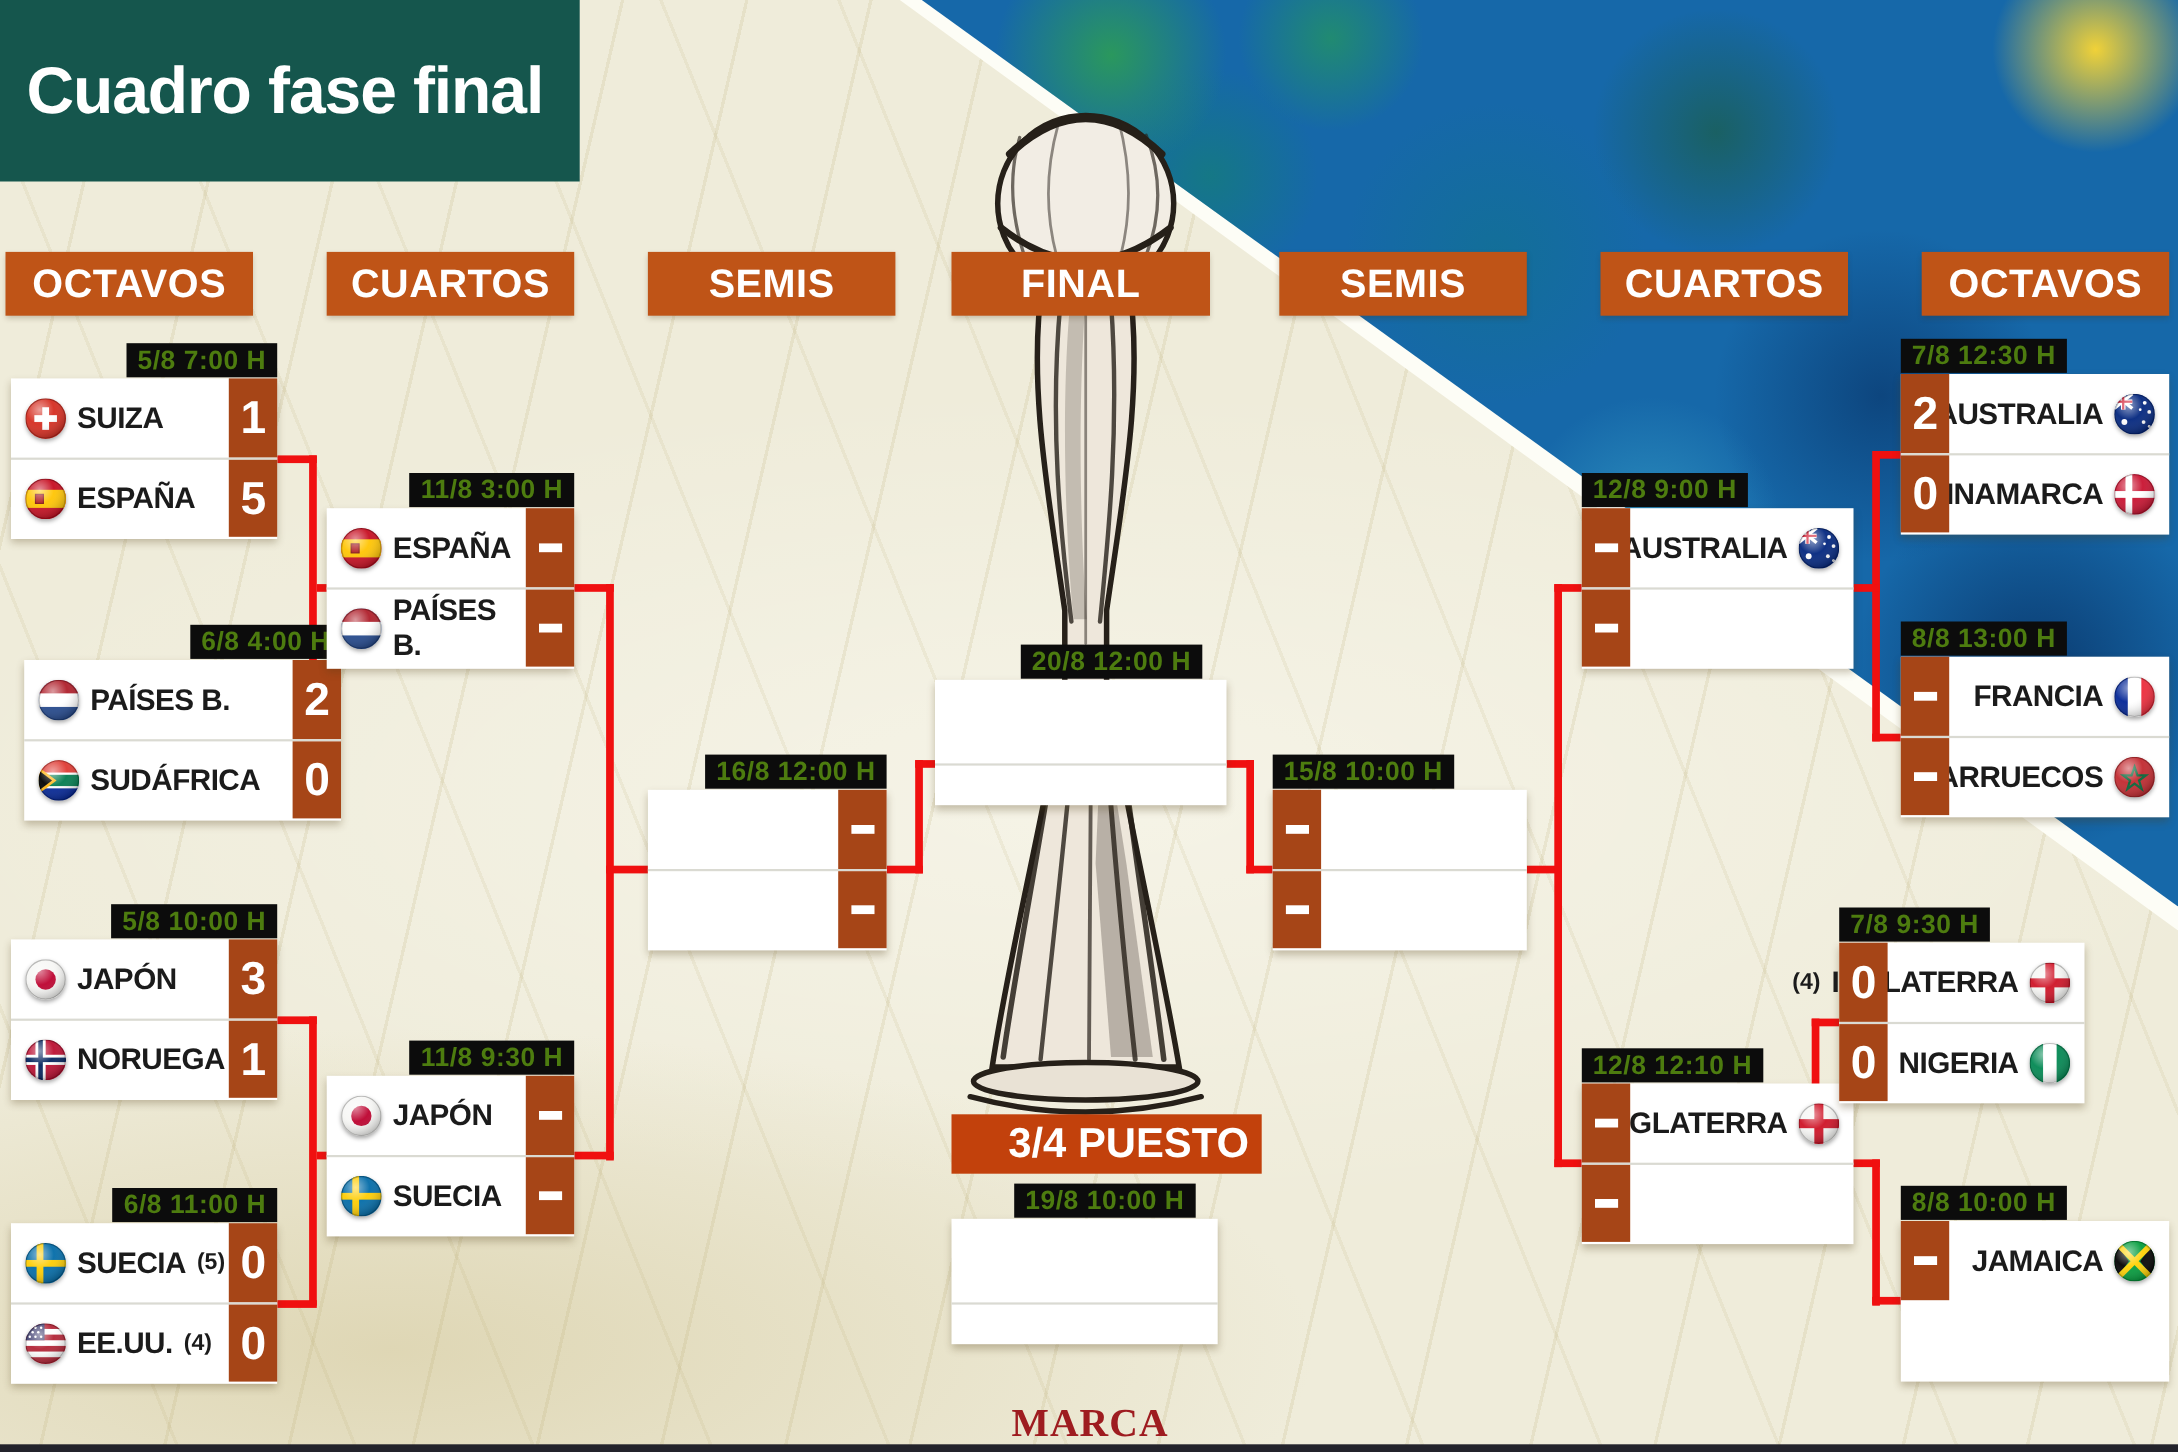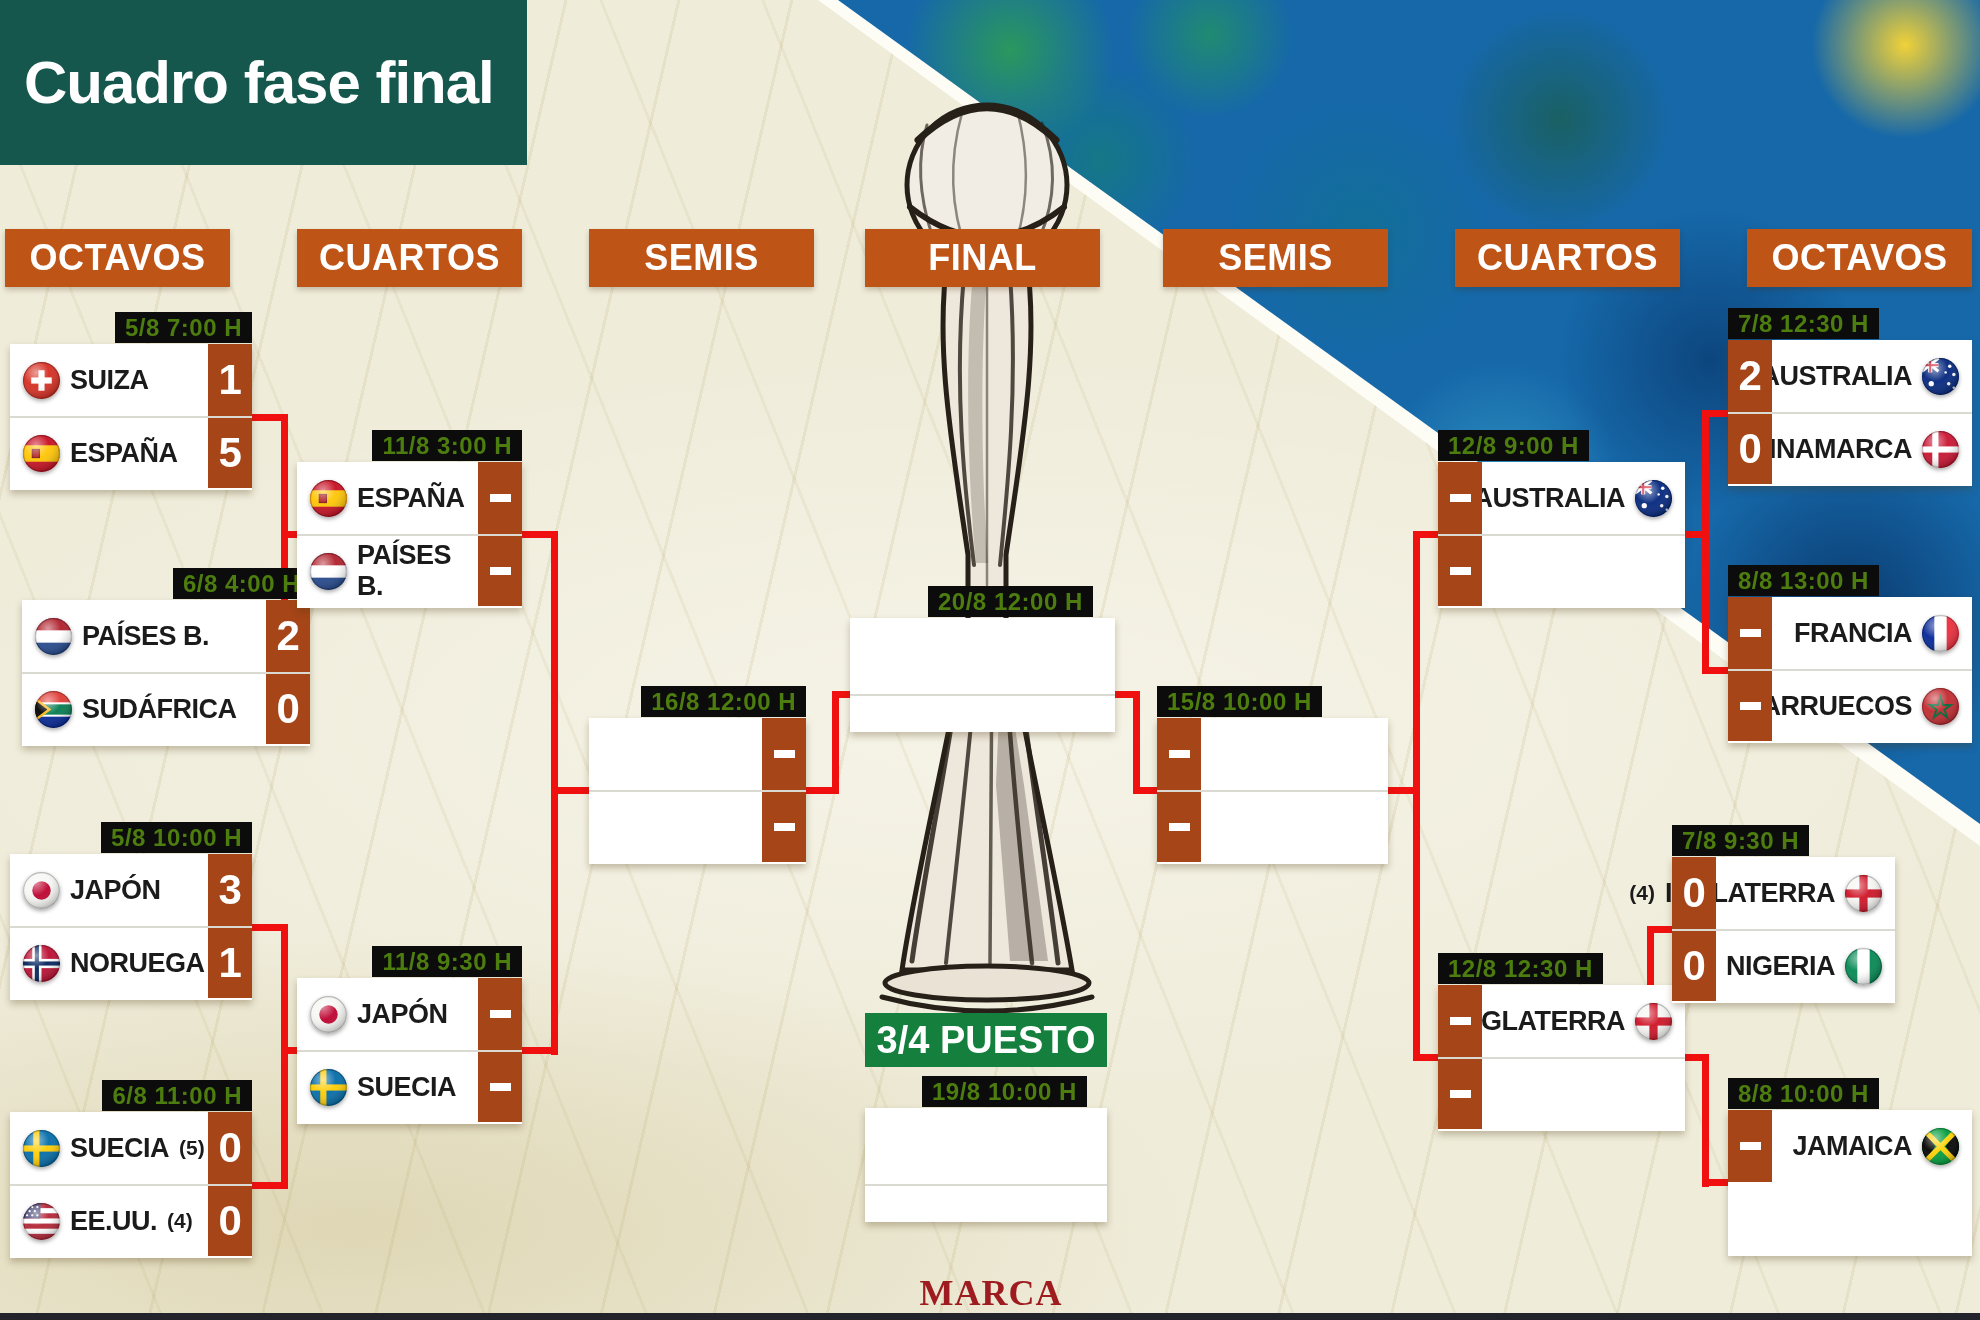--- a/index.html
+++ b/index.html
@@ -48,23 +48,23 @@
   .score.dash::after{content:"";display:block;width:21px;height:8px;background:#fff;}
   .note{font-size:21px;letter-spacing:0;}
   .note.mra{margin-right:auto;}
   .badge{position:absolute;top:-32px;height:31px;background:#0c0c0c;color:#4d7c0f;
     font-size:24px;font-weight:bold;display:flex;align-items:center;padding:0 10px;
     white-space:nowrap;z-index:4;letter-spacing:.5px;}
   .badge.br{right:0;} .badge.bl{left:0;}
   .flag{width:37px;height:37px;display:inline-block;flex:0 0 auto;}
   .flag svg{width:100%;height:100%;display:block;filter:drop-shadow(0 2px 2px rgba(0,0,0,.35));}
   .conn{position:absolute;background:#f01010;z-index:2;}
-  .banner{position:absolute;left:865px;top:1013px;width:242px;height:54px;background:#15803d;
+  .banner{position:absolute;left:865px;top:1013px;width:242px;height:54px;background:#c2410c;
     color:#fff;display:flex;align-items:center;justify-content:center;font-size:38px;
-    font-weight:bold;z-index:3;}
+    font-weight:bold;z-index:3;padding-left:40px;}
   .marca{position:absolute;left:905px;top:1272px;width:172px;text-align:center;
     font-family:"Liberation Serif",serif;font-weight:bold;font-size:36px;color:#9e1c20;
     z-index:3;letter-spacing:1px;}
   .bottombar{position:absolute;left:0;top:1313px;width:1980px;height:7px;background:#23232b;z-index:6;}
   .trophy{position:absolute;left:852px;top:85px;width:270px;height:935px;z-index:1;}
 </style>
 </head>
 <body>
 
 <svg width="0" height="0" style="position:absolute">
@@ -460,21 +460,21 @@
             </svg>
           </span>
       </div>
       <div class="row r">
         <span class="score sl dash">-</span>
       </div>
     </div>
   </div>
 
   <div class="match" style="left:1438px;top:985px;width:247px">
-    <div class="badge bl">12/8 12:30 H</div>
+    <div class="badge bl">12/8 12:10 H</div>
     <div class="rows">
       <div class="row r">
         <span class="score sl dash">-</span>
         <span class="tname">INGLATERRA</span>
         <span class="flag">
             <svg viewBox="0 0 36 36">
               <g clip-path="url(#cf)">
                 <rect width="36" height="36" fill="#f5f5f3"></rect>
                 <rect x="14" width="8" height="36" fill="#ce1124"></rect>
                 <rect y="14" width="36" height="8" fill="#ce1124"></rect>

